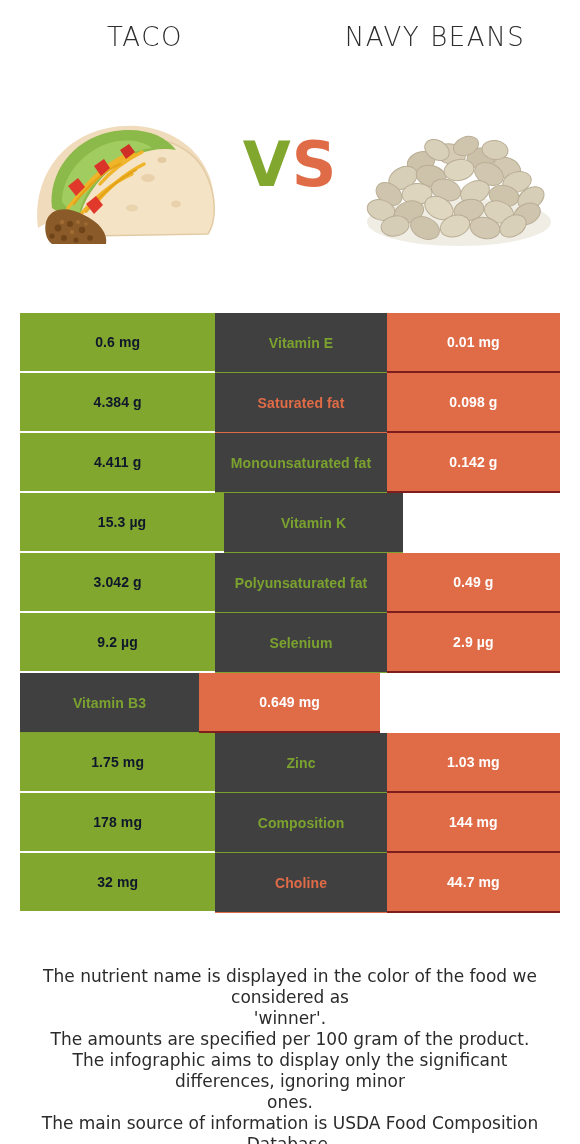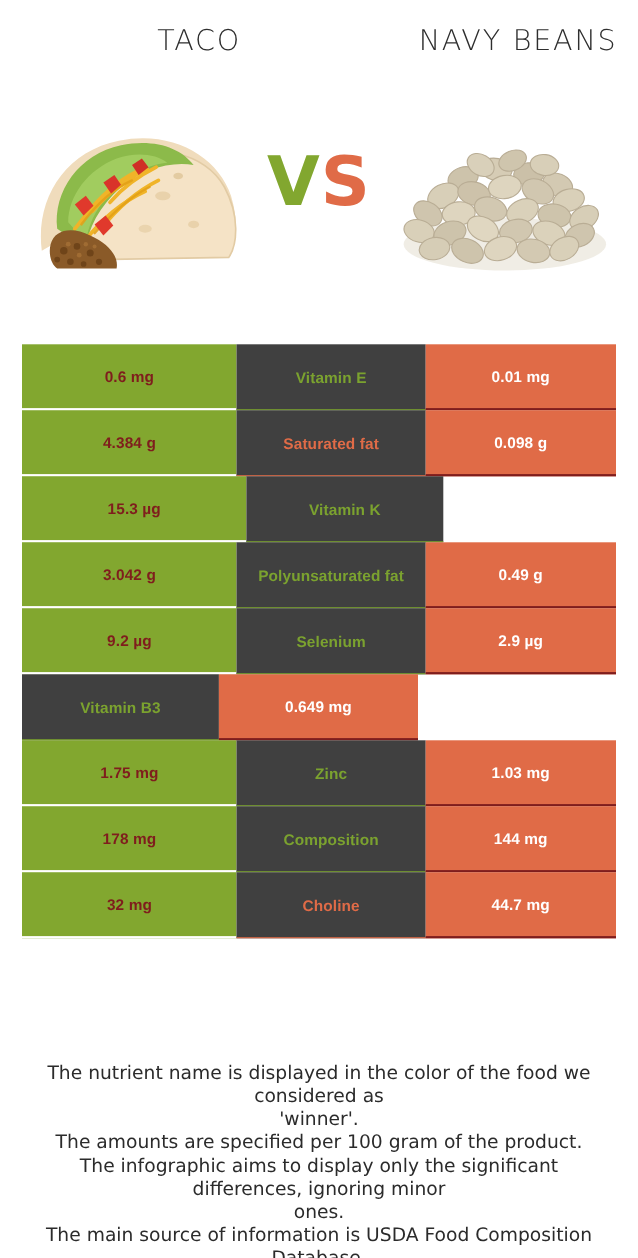--- a/index.html
+++ b/index.html
@@ -9,21 +9,20 @@
     overflow:hidden;position:relative;
   }
   .page{position:relative;width:580px;height:1144px;}
 
   
   .titles{position:absolute;top:22px;left:0;width:580px;height:42px;}
   .title{
     position:absolute;top:0;font-size:26px;font-weight:300;
     color:#2e2e2e;letter-spacing:1.6px;white-space:nowrap;
     font-family:"DejaVu Sans",sans-serif;
-    padding-left:36px;
   }
   .title-left{left:0;width:290px;text-align:center;}
   .title-right{left:290px;width:290px;text-align:center;}
 
   
   .hero{position:absolute;top:88px;left:0;width:538px;height:190px;}
 
   .food{position:absolute;top:0;width:210px;height:180px;}
   .food-left{left:20px;}
   .food-right{left:355px;}
@@ -43,21 +42,21 @@
   .beans{position:absolute;left:4px;top:22px;width:200px;height:140px;}
 
   
   .table{position:absolute;left:20px;top:313px;width:540px;}
   .row{display:flex;height:60px;box-sizing:border-box;}
   .cell{
     box-sizing:border-box;height:60px;display:flex;
     align-items:center;justify-content:center;
     font-size:14px;font-weight:600;letter-spacing:.1px;
   }
-  .cell-left{width:204px;background:#82a72f;color:#7f1d1d;
+  .cell-left{width:204px;background:#82a72f;color:#0f172a;
     border-bottom:2px solid #ffffff;}
   .cell-right{width:181px;background:#e06b47;color:#ffffff;
     border-bottom:2px solid #7f1d1d;}
   .cell-mid{
     width:179px;background:#404040;font-size:14px;font-weight:600;
     border-top:1px solid transparent;border-bottom:1px solid transparent;
   }
   .row:first-child .cell-mid{border-top-color:transparent;}
   .win-green{color:#7ba22f;}
   .win-orange{color:#e06b47;}
@@ -186,20 +185,25 @@
       <div class="cell cell-left">0.6 mg</div>
       <div class="cell cell-mid win-green bd-green">Vitamin E</div>
       <div class="cell cell-right">0.01 mg</div>
     </div>
     <div class="row">
       <div class="cell cell-left">4.384 g</div>
       <div class="cell cell-mid win-orange bd-orange">Saturated fat</div>
       <div class="cell cell-right">0.098 g</div>
     </div>
     <div class="row">
+      <div class="cell cell-left">4.411 g</div>
+      <div class="cell cell-mid win-green bd-green">Monounsaturated fat</div>
+      <div class="cell cell-right">0.142 g</div>
+    </div>
+    <div class="row">
       <div class="cell cell-left">15.3 µg</div>
       <div class="cell cell-mid win-green bd-green">Vitamin K</div>
     </div>
     <div class="row">
       <div class="cell cell-left">3.042 g</div>
       <div class="cell cell-mid win-green bd-green">Polyunsaturated fat</div>
       <div class="cell cell-right">0.49 g</div>
     </div>
     <div class="row">
       <div class="cell cell-left">9.2 µg</div>

